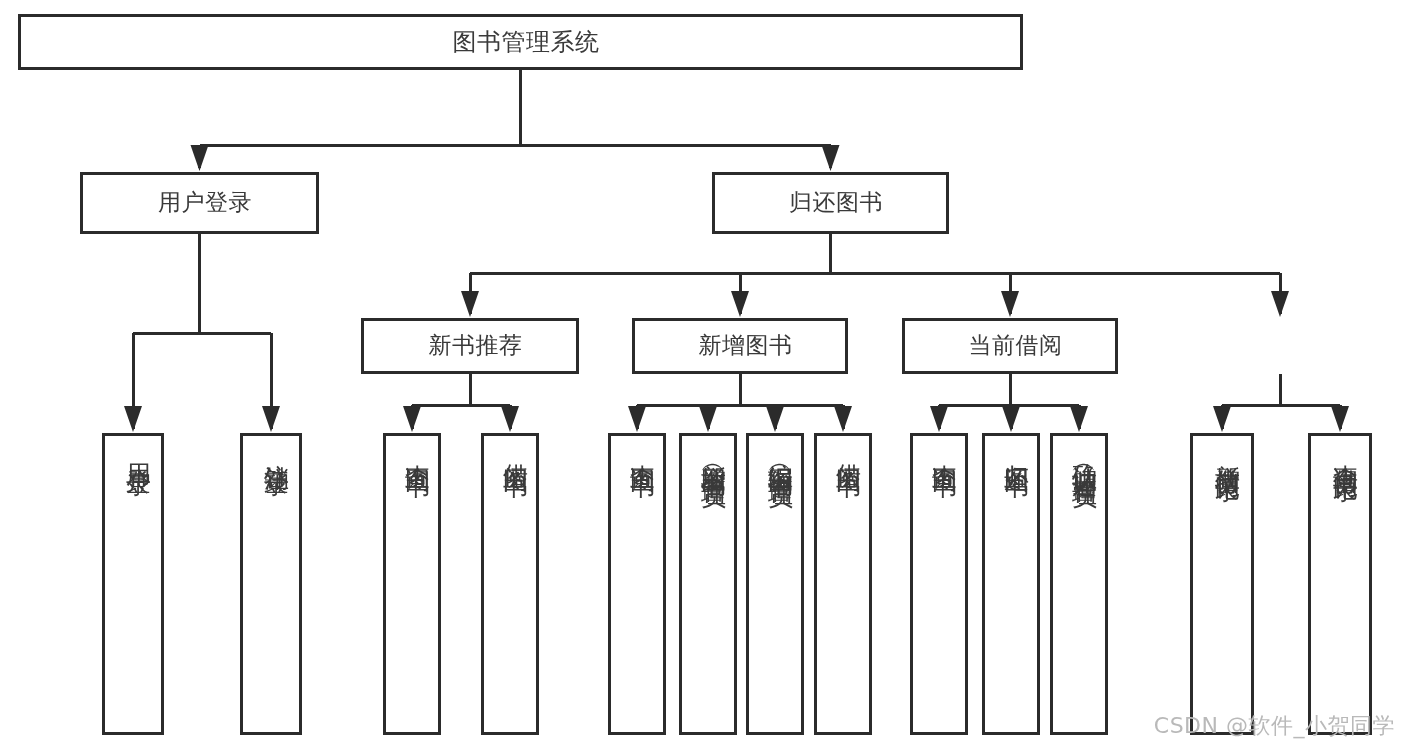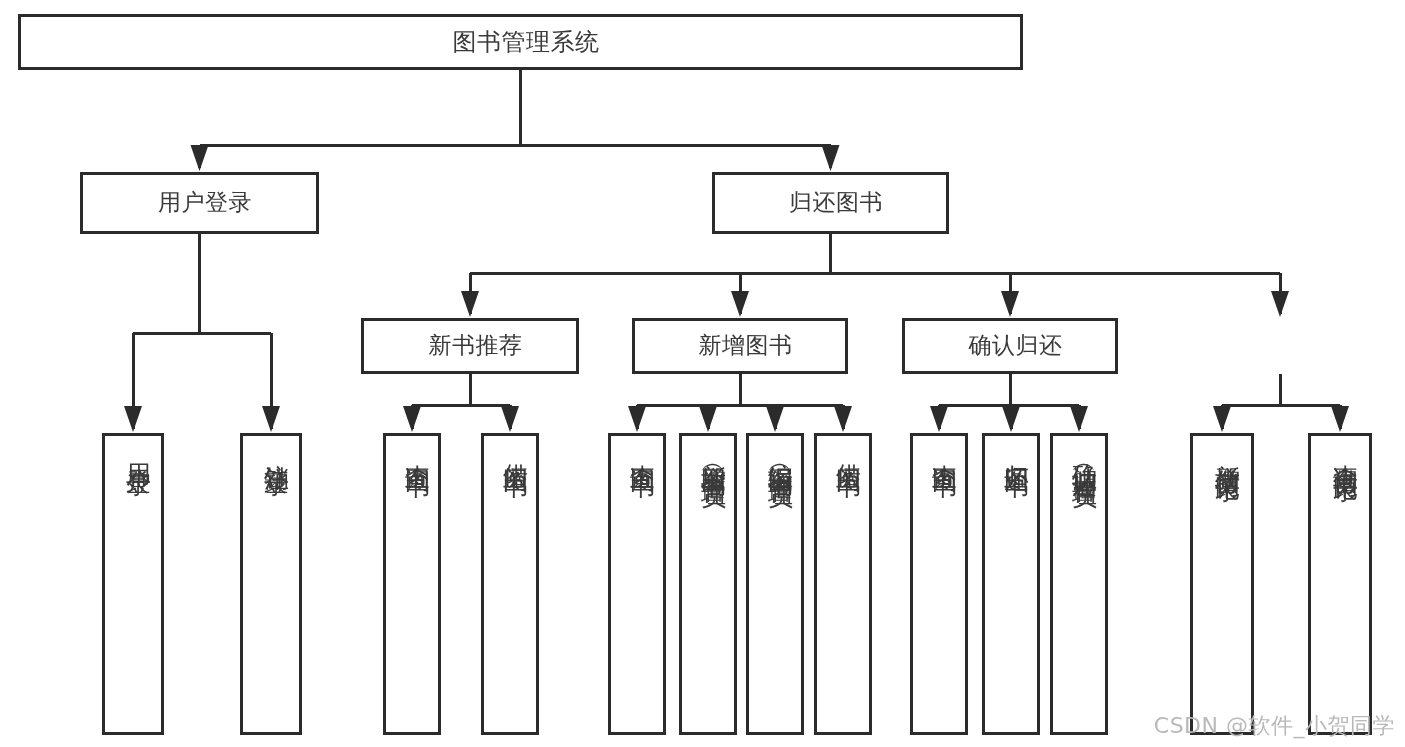--- a/index.html
+++ b/index.html
@@ -158,21 +158,21 @@
     <span class="label">归还图书</span>
   </div>
 
   <div class="node horiz" style="left: 361px; top: 318px; width: 218px; height: 56px;">
     <span class="label">新书推荐</span>
   </div>
   <div class="node horiz" style="left: 632px; top: 318px; width: 216px; height: 56px;">
     <span class="label">新增图书</span>
   </div>
   <div class="node horiz" style="left: 902px; top: 318px; width: 216px; height: 56px;">
-    <span class="label">确认归还</span>
+    <span class="label">当前借阅</span>
   </div>
 
   <div class="node vert" style="left: 102px; top: 433px; width: 62px; height: 302px;">
     <span class="label">用户登录</span>
   </div>
   <div class="node vert" style="left: 240px; top: 433px; width: 62px; height: 302px;">
     <span class="label">注销登录</span>
   </div>
   <div class="node vert" style="left: 383px; top: 433px; width: 58px; height: 302px;">
     <span class="label">查询图书</span>

